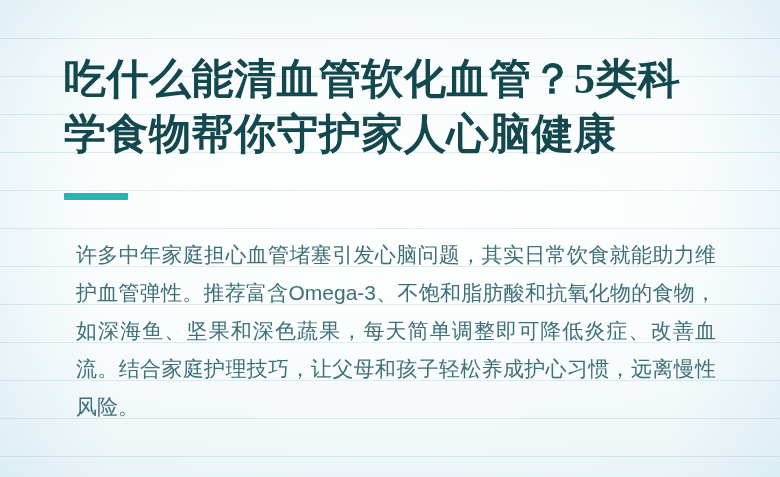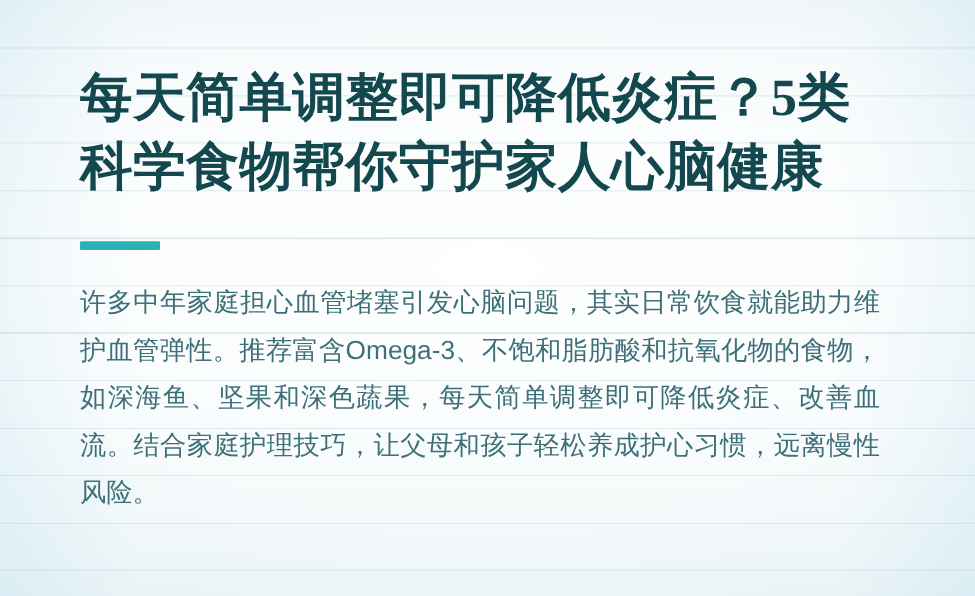--- a/index.html
+++ b/index.html
@@ -80,40 +80,40 @@
 
   .accent-bar {
     margin-top: 31px;
     width: 64px;
     height: 7px;
     border-radius: 1px;
     background: #2bb3b4;
   }
 
   .body-copy {
-    margin: 0;
+    margin: 12px;
     padding-top: 24px;
     width: 640px;
     font-family: "Liberation Sans", "DejaVu Sans", sans-serif;
     font-size: 21px;
     line-height: 38px;
     color: #3d7078;
     text-align: justify;
     text-justify: inter-ideograph;
   }
 </style>
 </head>
 <body>
 
 <div class="card">
 
   <div class="rules"></div>
 
   <div class="content">
 
-    <h1 class="headline">每天简单调整即可降低炎症？5类科学食物帮你守护家人心脑健康</h1>
+    <h1 class="headline">吃什么能清血管软化血管？5类科学食物帮你守护家人心脑健康</h1>
 
     <div class="accent-bar"></div>
 
     <p class="body-copy">许多中年家庭担心血管堵塞引发心脑问题，其实日常饮食就能助力维护血管弹性。推荐富含Omega-3、不饱和脂肪酸和抗氧化物的食物，如深海鱼、坚果和深色蔬果，每天简单调整即可降低炎症、改善血流。结合家庭护理技巧，让父母和孩子轻松养成护心习惯，远离慢性风险。</p>
 
   </div>
 </div>
 
 </body></html>

